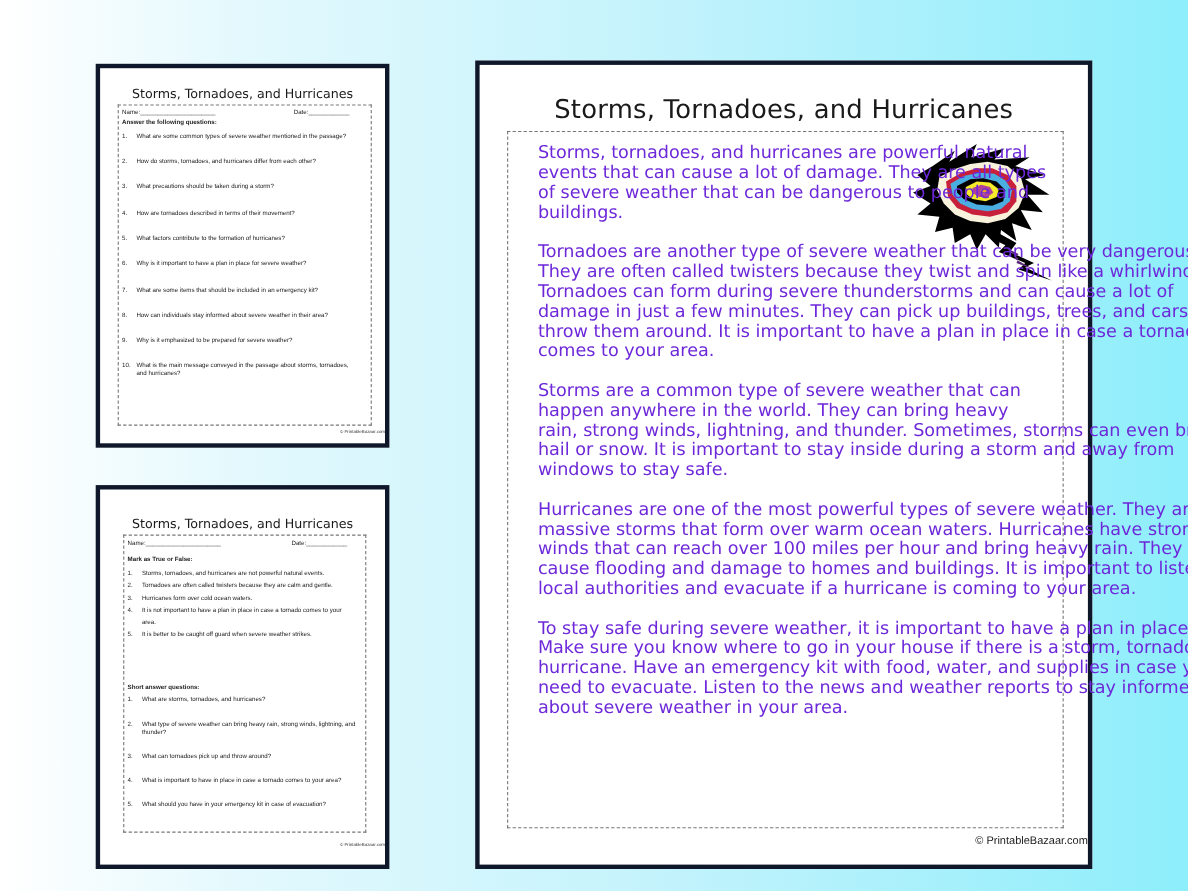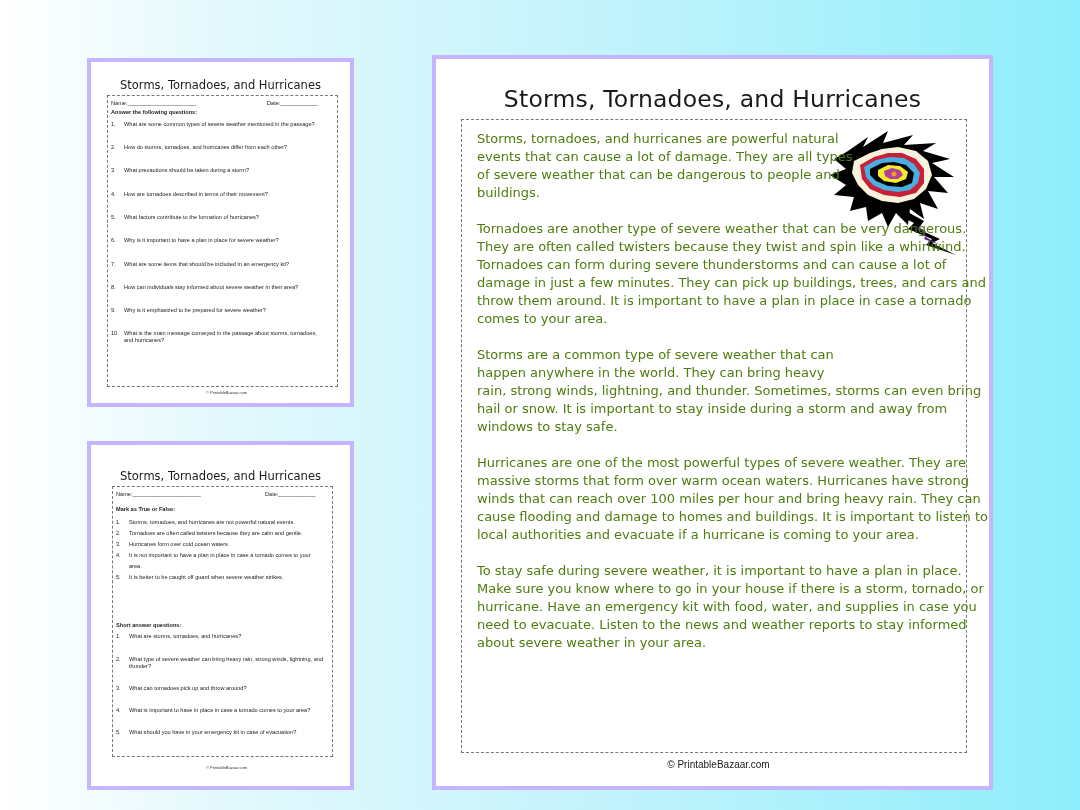--- a/index.html
+++ b/index.html
@@ -3,61 +3,61 @@
   <meta charset="utf-8">
   <style>
     html, body { margin: 0; padding: 0; }
     body {
       width: 1080px; height: 810px; overflow: hidden; position: relative;
       background: linear-gradient(90deg, #ffffff 0%, #e4f9fd 20%, #c4f3fc 55%, #8eeefb 100%);
       font-family: "Liberation Sans", "DejaVu Sans", sans-serif;
       color: #111;
     }
     .frame {
-      position: absolute; background: #ffffff; border: 4px solid #c4b5fd;
+      position: absolute; background: #ffffff; border: 4px solid #0f172a;
       box-sizing: border-box;
     }
     .frame.small1 { left: 87px; top: 58px; width: 267px; height: 349px; }
     .frame.small2 { left: 87px; top: 441px; width: 267px; height: 349px; }
     .frame.large  { left: 432px; top: 55px; width: 561px; height: 735px; }
 
     .title {
       position: absolute; left: 0; right: 0; text-align: center;
       font-family: "DejaVu Sans", sans-serif; color: #1a1a1a; white-space: nowrap;
     }
     .small1 .title { top: 16px; font-size: 11.5px; }
     .small2 .title { top: 24px; font-size: 11.5px; }
     .large .title  { top: 26px; font-size: 23.5px; letter-spacing: 0.2px; }
 
     .box { position: absolute; border: 1px dashed #777; box-sizing: border-box; }
     .small1 .box { left: 16px; top: 33px; width: 231px; height: 292px; }
     .small2 .box { left: 21px; top: 41px; width: 221px; height: 271px; }
     .large .box  { left: 25px; top: 60px; width: 506px; height: 634px; }
 
     .footer {
-      position: absolute; left: 12px; right: 0; text-align: center; color: #333;
+      position: absolute; left: 12px; right: 0; text-align: right; color: #333;
     }
     .small1 .footer { top: 328px; font-size: 4px; }
     .small2 .footer { top: 320px; font-size: 4px; }
     .large .footer  { top: 700px; font-size: 10px; color: #222; }
 
     
     .ws { position: absolute; font-size: 5.6px; line-height: 7px; color: #222; }
     .ws .row { position: absolute; white-space: nowrap; }
     .ws .bold { font-weight: bold; }
     .ws .num { position: absolute; left: 0; }
     .ws .q { position: absolute; left: 13px; }
 
     .small1 .ws { left: 20px; top: 37px; width: 225px; height: 290px; }
     .small2 .ws { left: 25px; top: 45px; width: 215px; height: 265px; }
 
     
     .passage {
-      position: absolute; left: 41px; top: 71px; width: 490px;
-      font-family: "DejaVu Sans", sans-serif; font-size: 13px; line-height: 18px; color: #4d7c0f;
+      position: absolute; left: 53px; top: 71px; width: 490px;
+      font-family: "DejaVu Sans", sans-serif; font-size: 16px; line-height: 18px; color: #6d28d9;
     }
     .para { margin: 0 0 18px 0; white-space: pre; }
     .img {
       position: absolute; left: 392px; top: 70px; width: 134px; height: 128px;
     }
   </style>
 </head>
 <body>
 
 <div class="frame small1">

